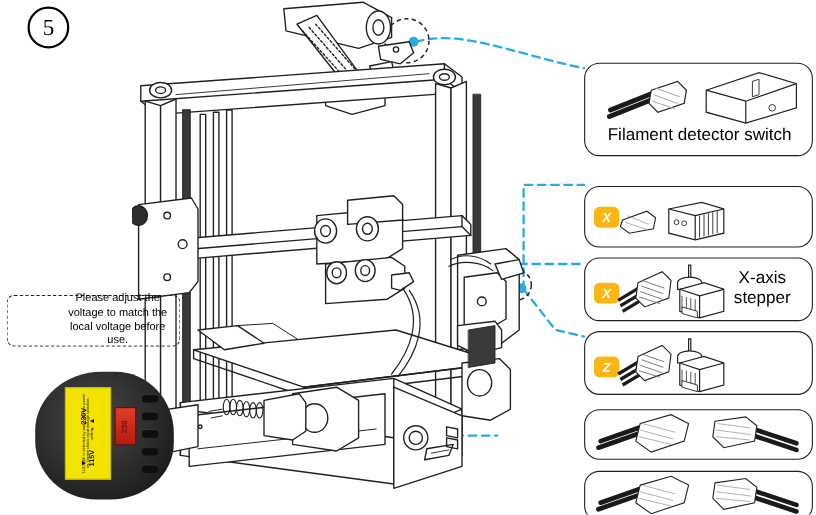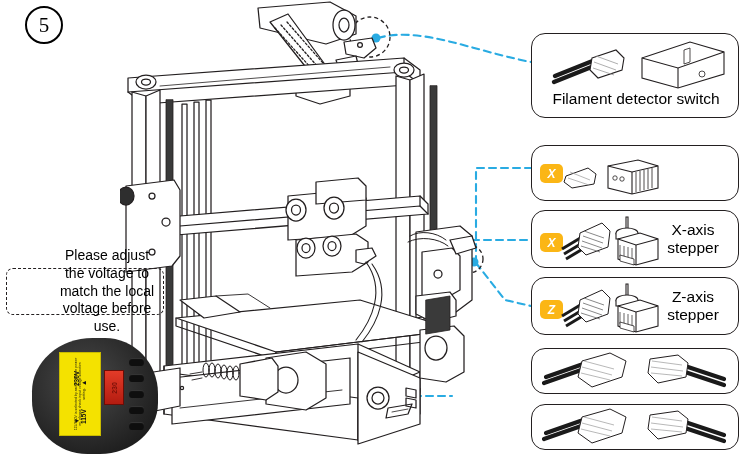--- a/index.html
+++ b/index.html
@@ -35,20 +35,21 @@
     font-family: "Liberation Serif", serif;
   }
 
   
   .callout {
     position: absolute;
     border: 1.6px solid #231f20;
     border-radius: 14px;
     background: #fff;
     box-sizing: border-box;
+    margin-top: 24px;
   }
   .callout .cap {
     position: absolute;
     font-size: 15.5px;
     line-height: 1.18;
     text-align: center;
     color: #000;
   }
 
   .box-filament { left: 531px; top: 33px;  width: 208px; height: 85px; }
@@ -89,21 +90,21 @@
     height: 47px;
     border: 1.7px dashed #231f20;
     border-radius: 7px;
     box-sizing: border-box;
     display: flex;
     align-items: center;
     justify-content: center;
     padding: 2px 4px;
   }
   .note-text {
-    font-size: 14px;
+    font-size: 10px;
     line-height: 1.28;
     text-align: center;
     margin-left: 44px;
   }
 
   
   .volt-detail {
     position: absolute;
     left: 32px;
     top: 338px;
@@ -485,21 +486,20 @@
         <path d="M76,34 L76,54"></path>
         <g stroke-width="0.7">
           <path d="M60,34 L60,46"></path>
             <path d="M64,35 L64,47"></path>
           <path d="M68,36 L68,48"></path>
             <path d="M72,37 L72,49"></path>
         </g>
         <path d="M60,44 L74,48 L74,54 L60,50 Z" stroke-width="0.8"></path>
       </g>
     </svg>
-    <div class="cap cap-right">Z-axis stepper</div>
   </div>
 
   <div class="callout box-cable1">
     <svg viewBox="0 0 208 46" style="position:absolute;left:0;top:0;width:208px;height:46px">
       <g>
         <path d="M12,34 L52,20" stroke="#1a1a1a" stroke-width="4.2" stroke-linecap="round"></path>
         <path d="M14,28 L54,14" stroke="#1a1a1a" stroke-width="4.2" stroke-linecap="round"></path>
         <path d="M50,12 L78,4 L94,12 L90,28 L60,38 L46,28 Z" fill="#fff" stroke="#231f20" stroke-width="1"></path>
         <g stroke="#9a9a9a" stroke-width="0.7">
           <path d="M52,12 L82,20"></path>

